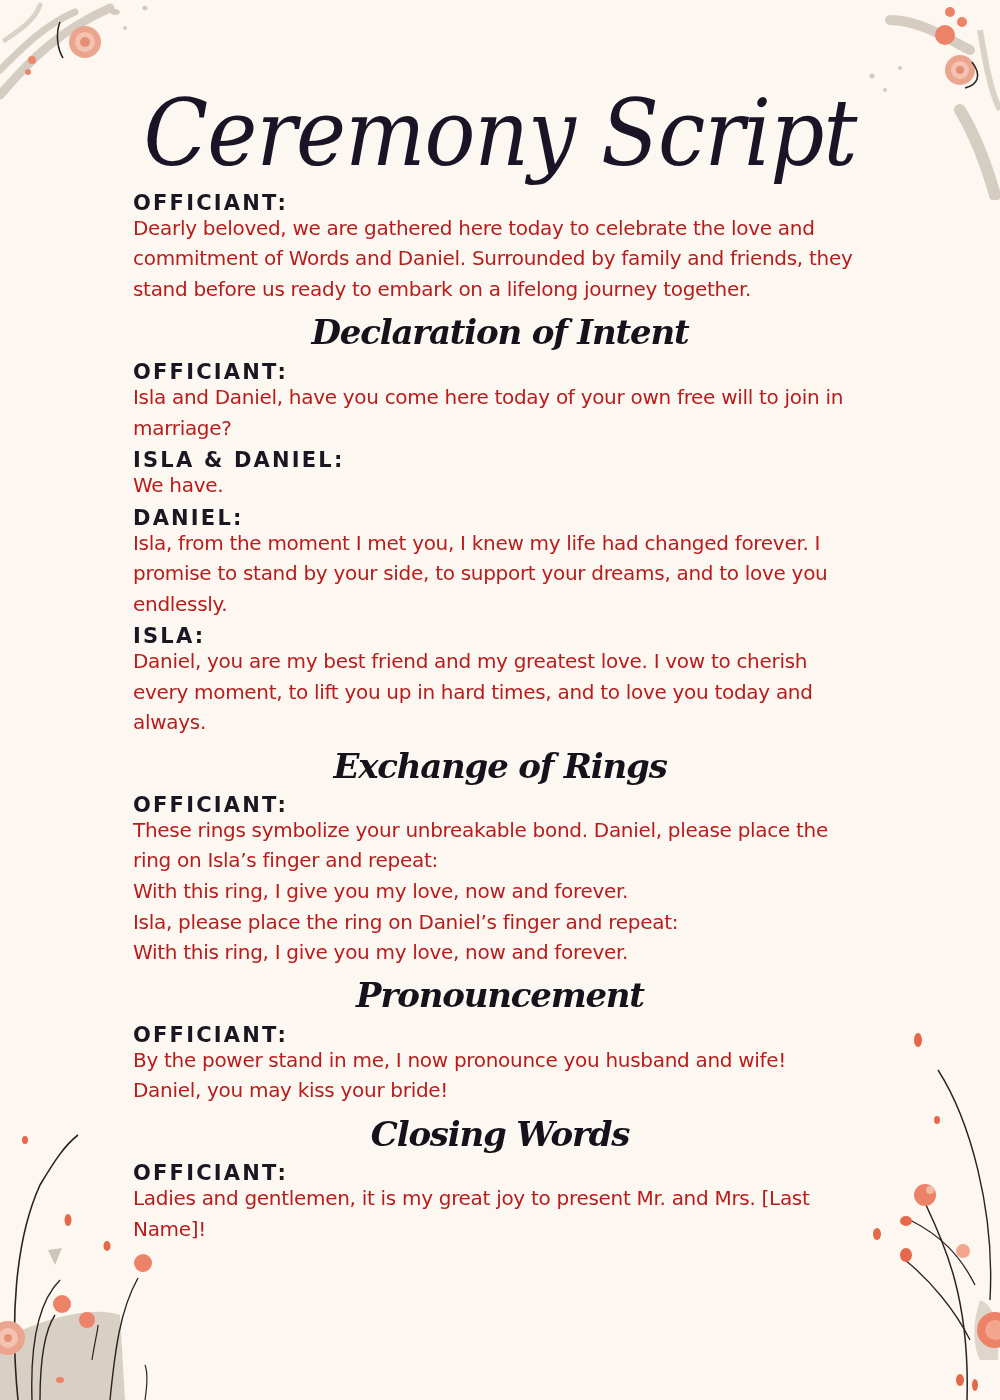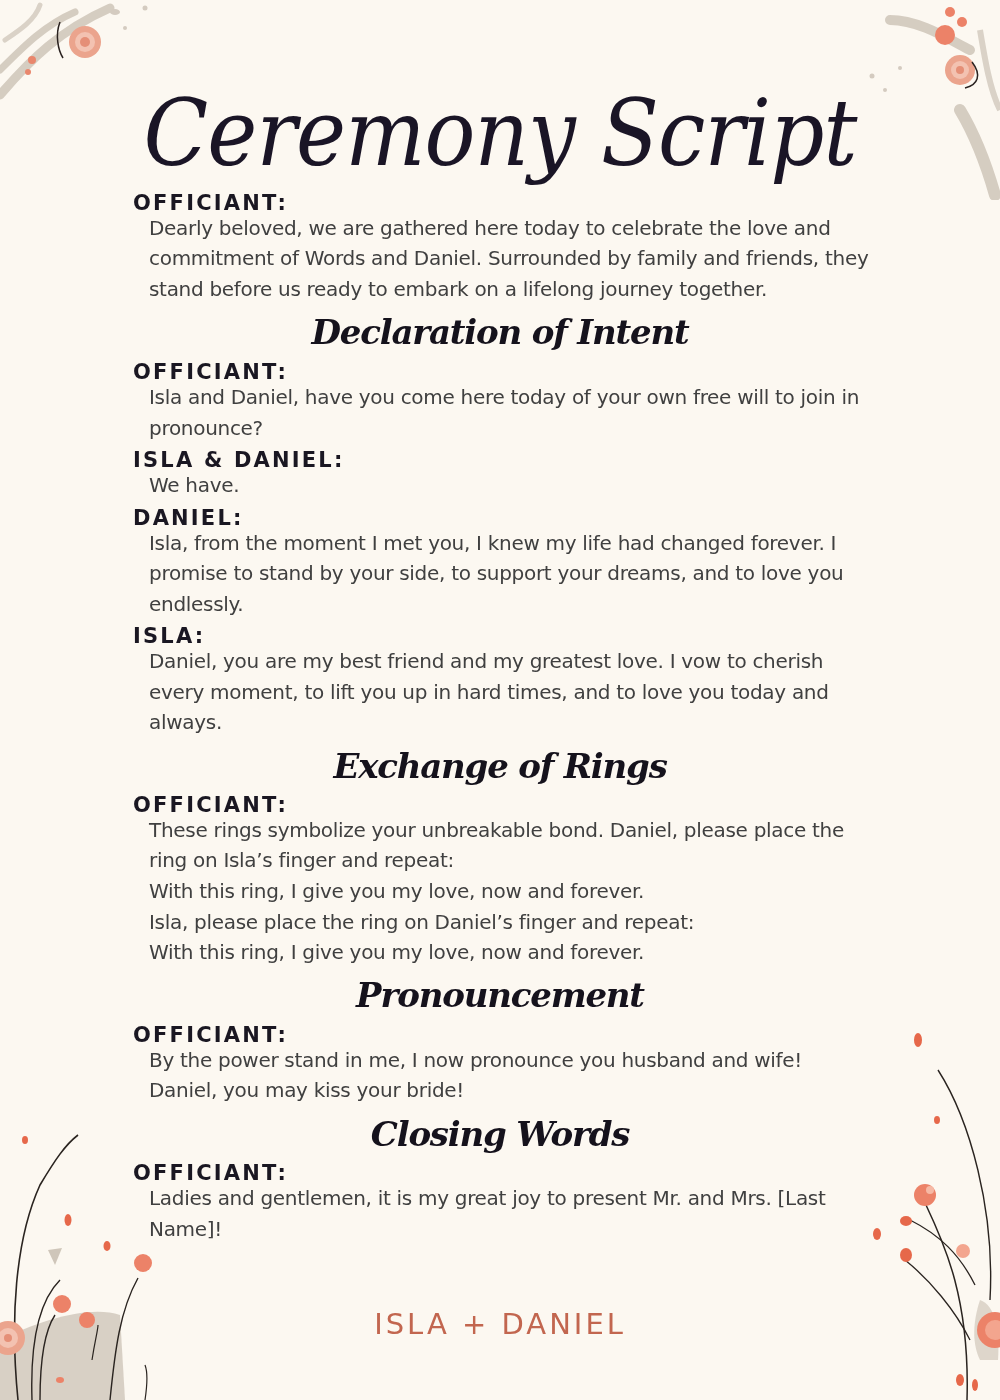--- a/index.html
+++ b/index.html
@@ -17,23 +17,23 @@
       font-size: 92px; letter-spacing: -1px; color: #1a1526;
       transform: scaleX(0.92);
     }
     .content { position: absolute; left: 133px; top: 0; width: 770px; }
     .speaker {
       position: absolute; left: 0;
       font-family: "DejaVu Sans", sans-serif; font-weight: bold;
       font-size: 21px; letter-spacing: 2.2px; color: #1a1722;
     }
     .line {
-      position: absolute; left: 16px; white-space: nowrap;
+      position: absolute; left: 0; white-space: nowrap;
       font-family: "DejaVu Sans", sans-serif; font-size: 20px;
-      font-weight: normal; color: #404040; letter-spacing: -0.3px;
+      font-weight: normal; color: #b91c1c; letter-spacing: -0.3px;
       transform-origin: left center;
     }
     .heading {
       position: absolute; left: 0; width: 1000px; text-align: center;
       font-family: "DejaVu Serif", serif; font-style: italic; font-weight: bold;
       font-size: 34px; color: #15121c; letter-spacing: -1.2px;
     }
     .footer {
       position: absolute; left: 0; top: 1307px; width: 1000px; text-align: center;
       font-family: "DejaVu Sans", sans-serif; font-weight: normal;
@@ -125,21 +125,21 @@
   <h1 class="title">Ceremony Script</h1>
 
   <div class="content" id="script-body">
       <div class="speaker" style="top: 191px;">OFFICIANT:</div>
       <div class="line" style="top: 216px;">Dearly beloved, we are gathered here today to celebrate the love and</div>
       <div class="line" style="top: 246px;">commitment of Words and Daniel. Surrounded by family and friends, they</div>
       <div class="line" style="top: 277px;">stand before us ready to embark on a lifelong journey together.</div>
       <div class="heading" style="top: 312px; left: -133px;">Declaration of Intent</div>
       <div class="speaker" style="top: 360px;">OFFICIANT:</div>
       <div class="line" style="top: 385px;">Isla and Daniel, have you come here today of your own free will to join in</div>
-      <div class="line" style="top: 416px;">pronounce?</div>
+      <div class="line" style="top: 416px;">marriage?</div>
       <div class="speaker" style="top: 448px;">ISLA &amp; DANIEL:</div>
       <div class="line" style="top: 473px;">We have.</div>
       <div class="speaker" style="top: 506px;">DANIEL:</div>
       <div class="line" style="top: 531px;">Isla, from the moment I met you, I knew my life had changed forever. I</div>
       <div class="line" style="top: 561px;">promise to stand by your side, to support your dreams, and to love you</div>
       <div class="line" style="top: 592px;">endlessly.</div>
       <div class="speaker" style="top: 624px;">ISLA:</div>
       <div class="line" style="top: 649px;">Daniel, you are my best friend and my greatest love. I vow to cherish</div>
       <div class="line" style="top: 680px;">every moment, to lift you up in hard times, and to love you today and</div>
       <div class="line" style="top: 710px;">always.</div>
@@ -153,14 +153,13 @@
       <div class="heading" style="top: 975px; left: -133px;">Pronouncement</div>
       <div class="speaker" style="top: 1023px;">OFFICIANT:</div>
       <div class="line" style="top: 1048px;">By the power stand in me, I now pronounce you husband and wife!</div>
       <div class="line" style="top: 1078px;">Daniel, you may kiss your bride!</div>
       <div class="heading" style="top: 1114px; left: -133px;">Closing Words</div>
       <div class="speaker" style="top: 1161px;">OFFICIANT:</div>
       <div class="line" style="top: 1186px;">Ladies and gentlemen, it is my great joy to present Mr. and Mrs. [Last</div>
       <div class="line" style="top: 1217px;">Name]!</div>
     </div>
 
-  <div class="footer">ISLA + DANIEL</div>
 </div>
 
 </body></html>

